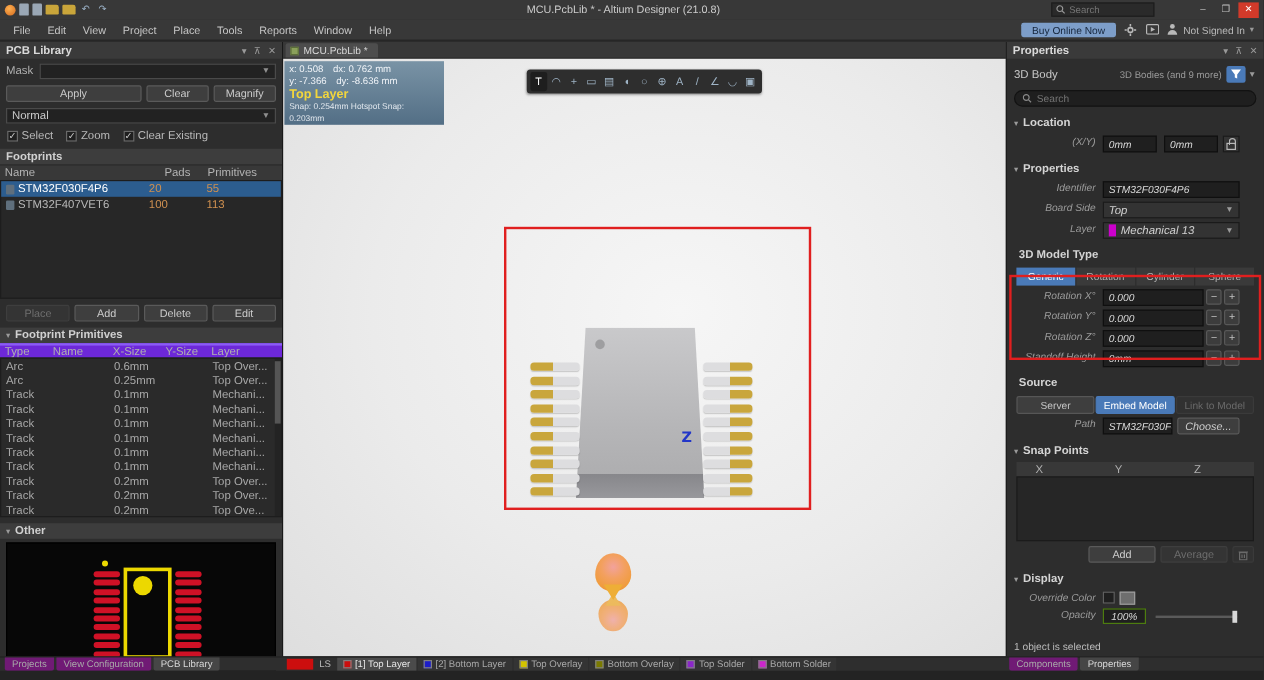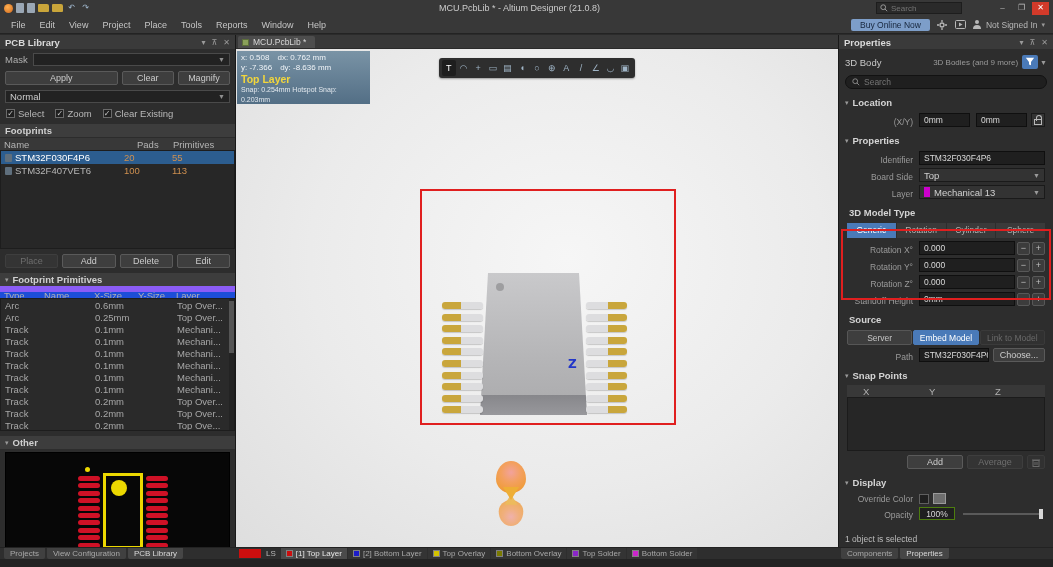--- a/index.html
+++ b/index.html
@@ -58,21 +58,21 @@
   .fp-hdr .c-name { flex:1; } .fp-hdr .c-pads { width:36px; } .fp-hdr .c-prim { width:58px; }
   .fp-list { height:99px; background:#272727; border:1px solid #1d1d1d; flex:none; }
   .fp-row { display:flex; height:13px; align-items:center; padding:0 4px; color:#b8b8b8; }
   .fp-row.selected { background:#2c5d8f; color:#ffffff; }
   .fp-row .c-name { flex:1; display:flex; align-items:center; gap:3px; overflow:hidden; white-space:nowrap; }
   .fp-row .c-pads { width:48px; } .fp-row .c-prim { width:58px; }
   .fp-row .num { color:#cf9050; }
   .fp-ico { width:7px; height:8px; background:#5f6f7d; border-radius:1px; flex:none; }
   .action-row { display:flex; gap:4px; margin:5px 5px 0 5px; flex:none; }
   .action-row .btn { flex:1; }
-  .prim-cols { display:flex; background:#1d4ed8; height:12px; color:#b0b0b0; padding:0 4px; align-items:center; flex:none; border-top:6px solid #8b5cf6; }
+  .prim-cols { display:flex; background:#6d28d9; height:12px; color:#b0b0b0; padding:0 4px; align-items:center; flex:none; border-top:2px solid #8b5cf6; }
   .pc0 { width:40px; } .pc1 { width:50px; } .pc2 { width:44px; } .pc3 { width:38px; } .pc4 { flex:1; }
   .prim-rows { height:133px; background:#2a2a2a; border:1px solid #1d1d1d; position:relative; overflow:hidden; flex:none; }
   .prim-row { display:flex; height:12.1px; align-items:center; padding:0 4px; color:#a8a8a8; }
   .vscroll { position:absolute; right:0; top:0; bottom:0; width:5px; background:#232323; }
   .vscroll .thumb { position:absolute; top:2px; width:5px; height:52px; background:#555555; }
   .preview { margin:3px 5px 0 5px; height:111px; background:#070707; border:1px solid #000; position:relative; flex:none; }
   .pad { position:absolute; width:22px; height:5px; background:#cf1126; border-radius:2.5px; }
   .pv-rect { position:absolute; left:97px; top:20px; width:40px; height:76px; border:3px solid #ecd800; }
   .pv-circle { position:absolute; left:105px; top:27px; width:16px; height:16px; border-radius:50%; background:#ecd800; }
   .pv-dot { position:absolute; left:79px; top:14px; width:5px; height:5px; border-radius:50%; background:#ecd800; }
@@ -116,21 +116,21 @@
   .ptype-row { display:flex; align-items:center; margin:6px 6px 0 6px; flex:none; }
   .ptype { color:#c8c8c8; }
   .pscope { margin-left:auto; color:#9a9a9a; font-size:8px; }
   .funnel-btn { width:16px; height:14px; background:#4a7ab8; border-radius:2px; margin-left:4px; display:flex; align-items:center; justify-content:center; }
   .funnel-arr { color:#9a9a9a; font-size:7px; margin-left:2px; }
   .psearch { margin:6px 6px 0 6px; height:14px; background:#1f1f1f; border:1px solid #121212; border-radius:7px; display:flex; align-items:center; gap:4px; padding:0 6px; flex:none; }
   .psearch input { background:transparent; border:none; outline:none; color:#9a9a9a; font-size:8.5px; width:150px; font-family:"Liberation Sans",sans-serif; }
   .sec { display:flex; align-items:center; gap:4px; color:#d4d4d4; font-weight:bold; margin:8px 0 2px 6px; flex:none; }
   .sec .tri { color:#9a9a9a; font-size:7px; font-weight:normal; }
   .sec.plain { margin-left:10px; }
-  .prow { display:flex; align-items:flex-end; margin:3px 8px 0 0; flex:none; }
+  .prow { display:flex; align-items:flex-start; margin:3px 20px 0 0; flex:none;font-style:italic; }
   .plabel { width:74px; text-align:right; color:#9b9b9b; margin-right:6px; font-size:8.5px; flex:none; }
   .pinput { flex:1; background:#1f1f1f; border:1px solid #0f0f0f; color:#dadada; height:14px; line-height:12px; padding:0 4px; font-size:8.5px; overflow:hidden; white-space:nowrap; }
   .pcombo { flex:1; background:#333333; border:1px solid #1a1a1a; color:#d0d0d0; height:14px; display:flex; align-items:center; padding:0 4px; gap:4px; }
   .pcombo .arr { margin-left:auto; color:#9a9a9a; font-size:7px; }
   .lswatch { width:6px; height:10px; background:#cc00cc; flex:none; }
   .lockbox { width:14px; height:14px; margin-left:4px; display:flex; align-items:center; justify-content:center; background:#333; border:1px solid #1a1a1a; }
   .lock { width:8px; height:6px; border:1px solid #b8b8b8; position:relative; margin-top:4px; }
   .lock:before { content:''; position:absolute; top:-5px; left:1px; width:4px; height:5px; border:1px solid #b8b8b8; border-bottom:none; border-radius:3px 3px 0 0; }
   .xygap { width:6px; flex:none; }
   .mtabs { display:flex; margin:3px 8px 0 8px; gap:1px; flex:none; }
@@ -152,21 +152,21 @@
   .cswatch { width:13px; height:11px; background:#6e6e6e; border:1px solid #9a9a9a; }
   .opchip { width:36px; height:13px; background:#1f1f1f; border:1px solid #4d7c0f; color:#d8d8d8; text-align:center; line-height:12px; font-size:8.5px; flex:none; }
   .slider { flex:1; height:13px; position:relative; margin:0 2px 0 8px; }
   .slider .track { position:absolute; left:0; right:0; top:6px; height:2px; background:#5a5a5a; }
   .slider .handle { position:absolute; right:0; top:2px; width:4px; height:10px; background:#d8d8d8; }
   .pstatus { margin-top:auto; padding:3px 6px; color:#bcbcbc; font-size:8.5px; flex:none; }
 
   
   .statusbar { position:absolute; bottom:8px; left:0; right:0; height:12px; background:#2e2e2e; display:flex; align-items:stretch; font-size:8px; color:#a8a8a8; border-top:1px solid #222; }
   .sb-left { width:237px; display:flex; gap:2px; padding-left:4px; flex:none; }
-  .sb-tab { background:#404040; padding:0 6px; line-height:11px; border-radius:0 0 2px 2px; white-space:nowrap; }
+  .sb-tab { background:#701a75; padding:0 6px; line-height:11px; border-radius:0 0 2px 2px; white-space:nowrap; }
   .sb-tab.active { background:#464646; color:#d8d8d8; }
   .sb-center { flex:1; display:flex; align-items:center; gap:2px; padding-left:2px; overflow:hidden; }
   .ls-swatch { width:22px; height:9px; background:#cc0e0e; flex:none; }
   .ls-label { color:#b8b8b8; margin:0 3px; }
   .layer-tab { display:flex; align-items:center; gap:3px; padding:0 5px; background:#343434; height:12px; white-space:nowrap; }
   .layer-tab.active { background:#4b4b4b; color:#e6e6e6; }
   .layer-tab .sw { width:7px; height:7px; border:1px solid #808080; flex:none; }
   .sb-right { width:216px; display:flex; gap:2px; padding-left:4px; flex:none; }
   .bottom-strip { position:absolute; bottom:0; height:8px; left:0; right:0; background:#232323; color:#5a5a5a; font-size:6px; line-height:8px; padding-left:8px; }
 </style>

